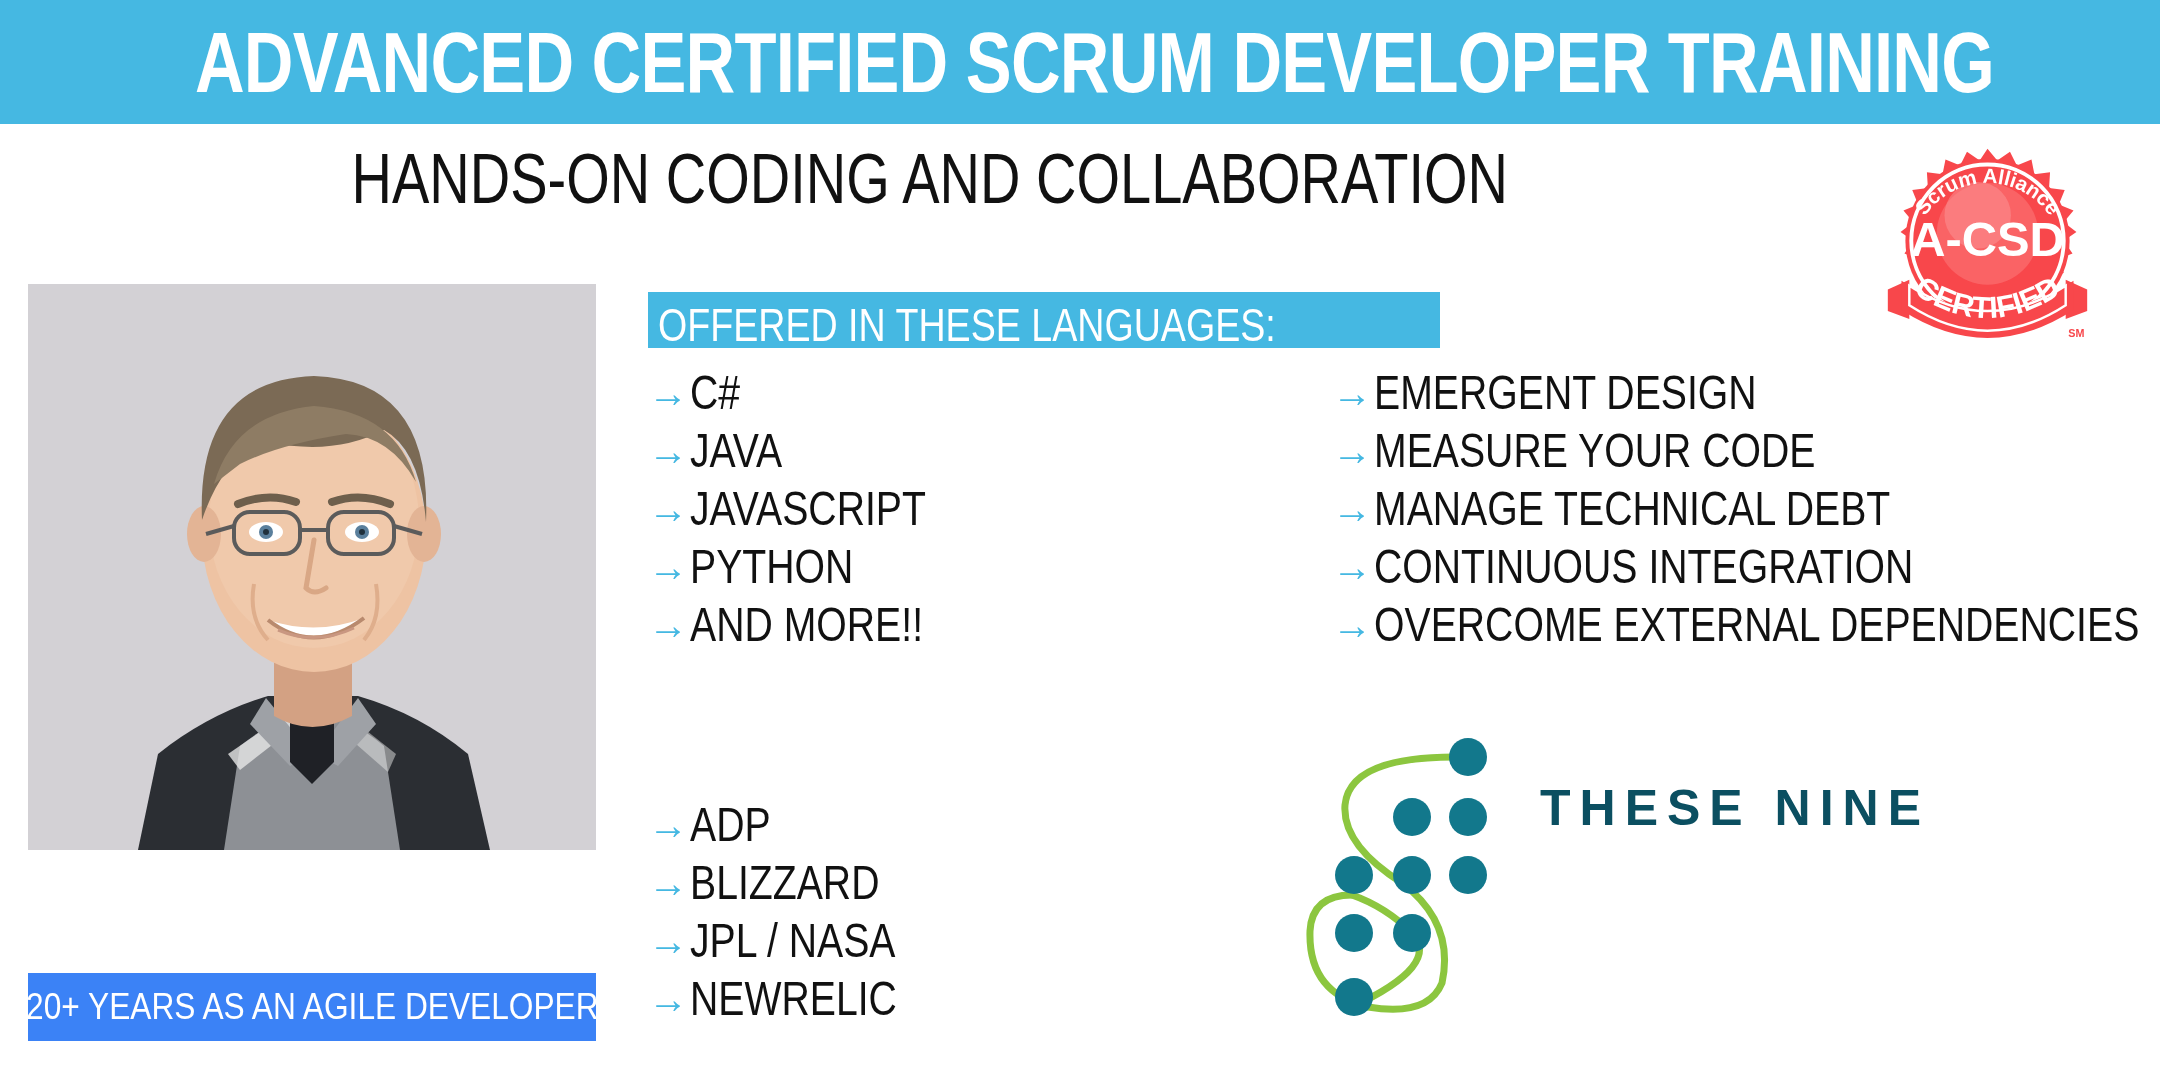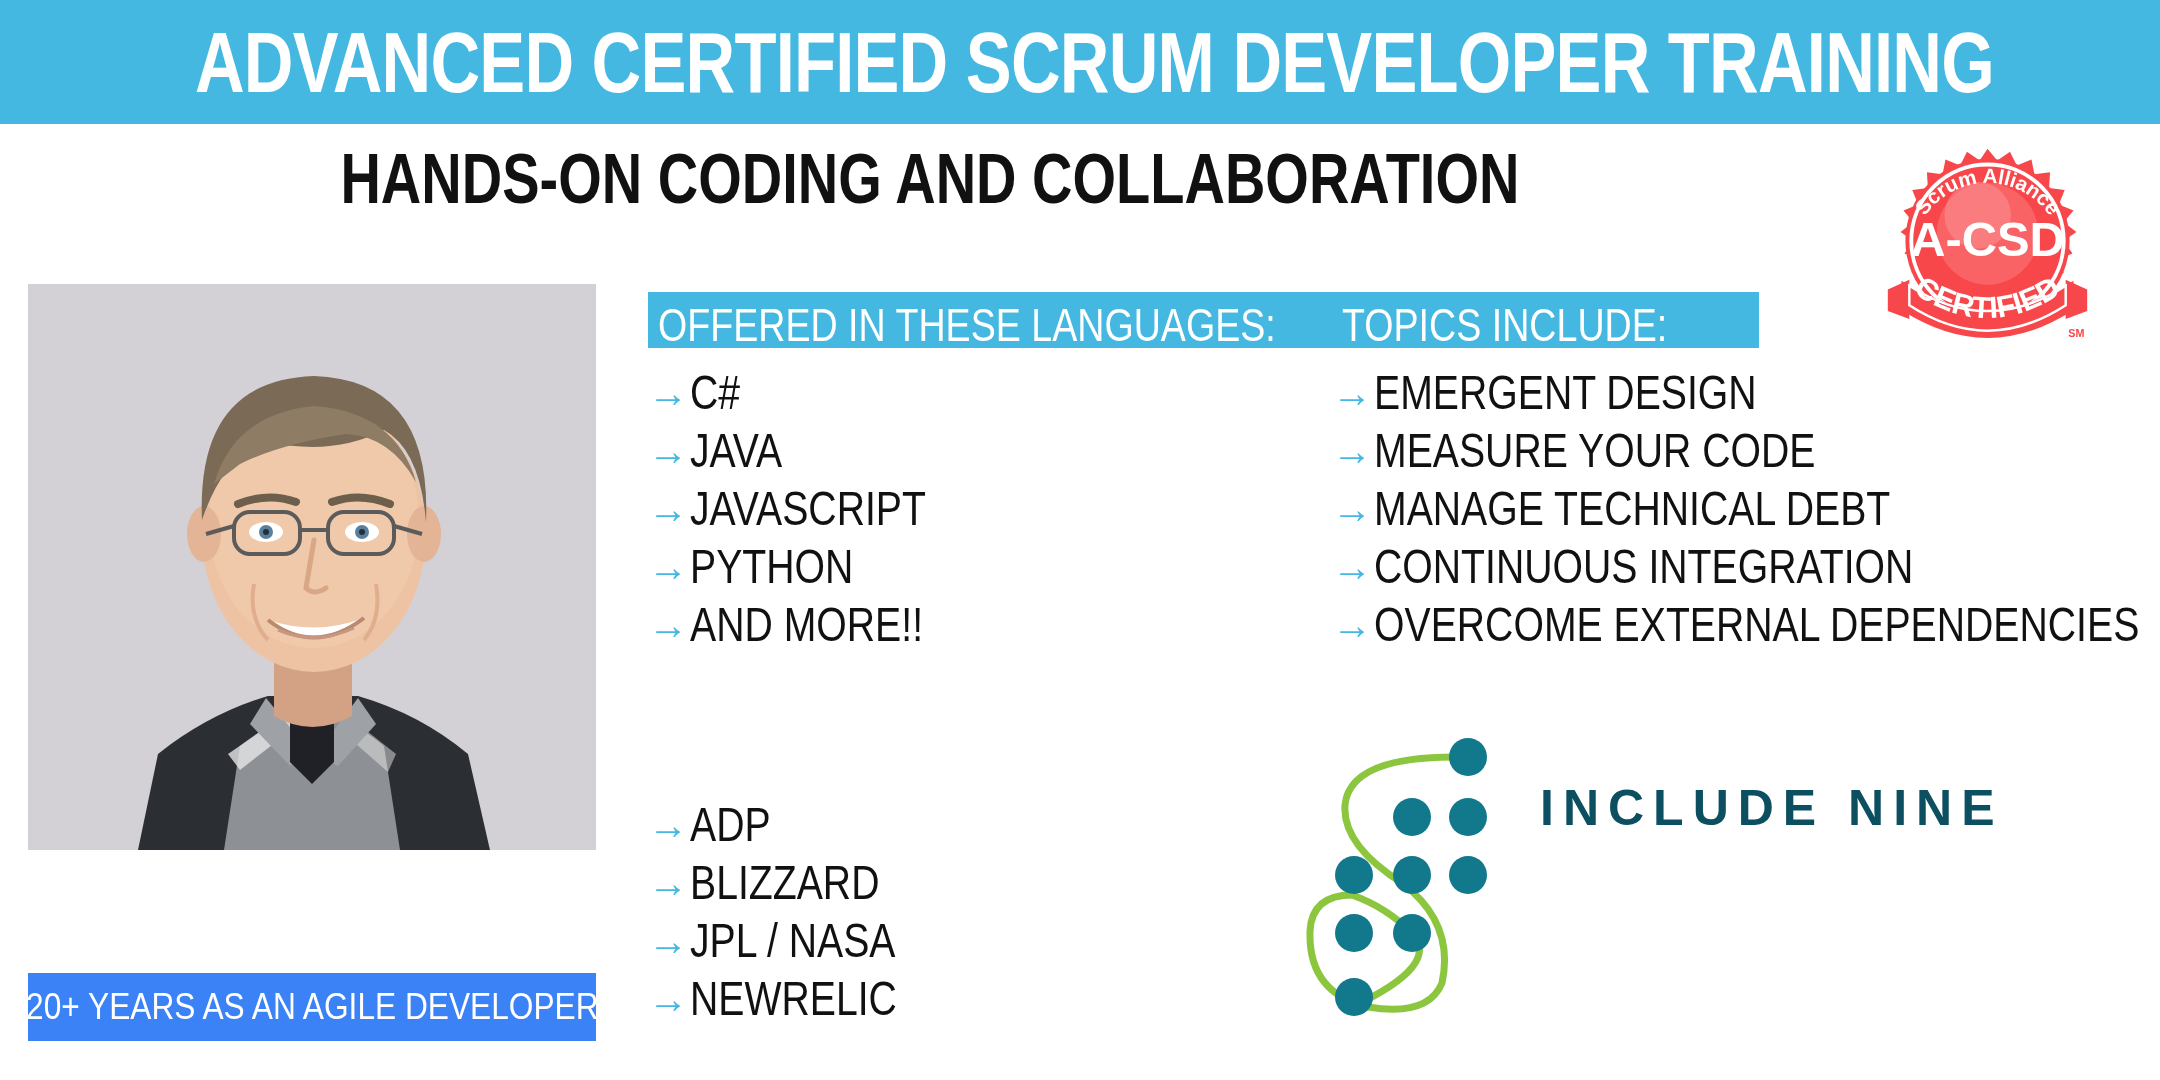--- a/index.html
+++ b/index.html
@@ -48,21 +48,21 @@
 
   
   .subtitle {
     position: absolute;
     left: 0; top: 144px;
     width: 1860px;
     text-align: center;
     color: #111111;
     font-size: 70px;
     line-height: 1;
-    font-weight: bold;
+    font-weight: normal;
     white-space: nowrap;
   }
   .subtitle span {
     display: inline-block;
     transform: scaleX(0.80);
     transform-origin: center center;
   }
 
   
   .badge {
@@ -330,23 +330,20 @@
     <div class="row">
       <span class="arrow-icon">→</span>
       <span class="txt">PYTHON</span>
     </div>
     <div class="row">
       <span class="arrow-icon">→</span>
       <span class="txt">AND MORE!!</span>
     </div>
   </div>
 
-  <div class="sec-bar" id="bar-topics">
-    <span>TOPICS INCLUDE:</span>
-  </div>
   <div class="blist" id="list-topics">
     <div class="row">
       <span class="arrow-icon">→</span>
       <span class="txt">EMERGENT DESIGN</span>
     </div>
     <div class="row">
       <span class="arrow-icon">→</span>
       <span class="txt">MEASURE YOUR CODE</span>
     </div>
     <div class="row">
@@ -390,17 +387,17 @@
       <circle cx="122" cy="82" r="19" fill="#12788c"></circle>
       <circle cx="178" cy="82" r="19" fill="#12788c"></circle>
       <circle cx="64" cy="140" r="19" fill="#12788c"></circle>
       <circle cx="122" cy="140" r="19" fill="#12788c"></circle>
       <circle cx="178" cy="140" r="19" fill="#12788c"></circle>
       <circle cx="64" cy="198" r="19" fill="#12788c"></circle>
       <circle cx="122" cy="198" r="19" fill="#12788c"></circle>
       <circle cx="64" cy="262" r="19" fill="#12788c"></circle>
     </svg>
     <div class="logo-words">
-      <div class="line line-1">INCLUDE NINE</div>
+      <div class="line line-1">THESE NINE</div>
     </div>
   </div>
 
 </div>
 
 </body></html>

